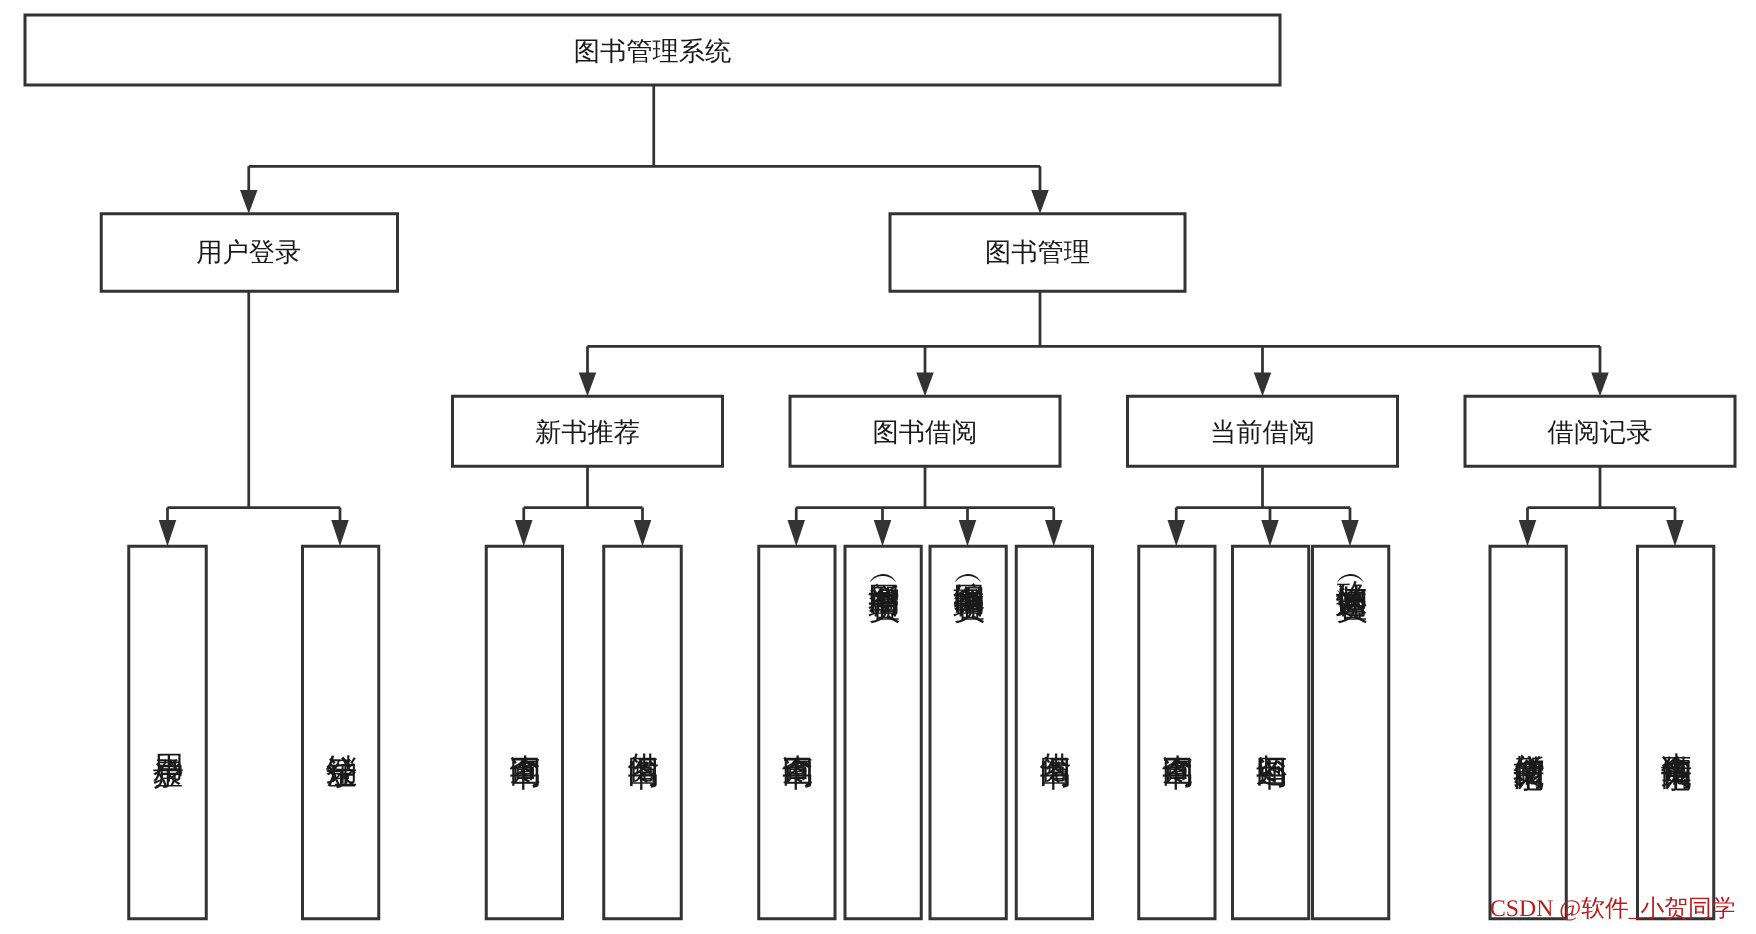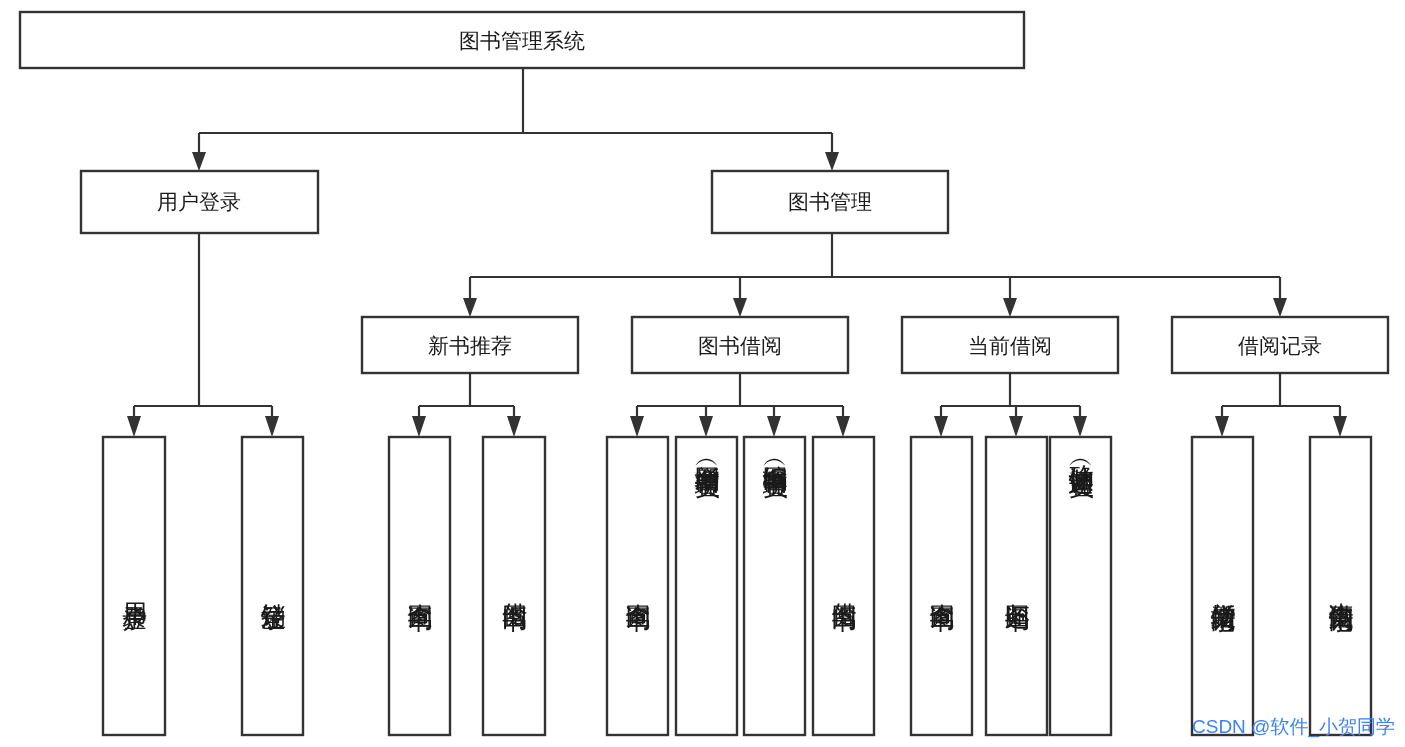--- a/index.html
+++ b/index.html
@@ -60,23 +60,23 @@
     text-orientation: upright;
     font-family: "DejaVu Sans", "Liberation Sans", sans-serif;
     font-size: 25px;
     line-height: 1.06;
     letter-spacing: 1.5px;
     color: #1a1a1a;
     white-space: nowrap;
   }
   .watermark {
     position: absolute;
-    font-family: Liberation Sans, sans-serif;
+    font-family: Liberation Serif, serif;
     font-size: 19px;
-    color: #3b82f6;
+    color: #b91c1c;
     white-space: nowrap;
     text-align: right;
   }
 </style>
 </head>
 <body>
 
 <div id="diagram-root">
 
   <svg class="diagram-svg" viewBox="0 0 1405 747">

